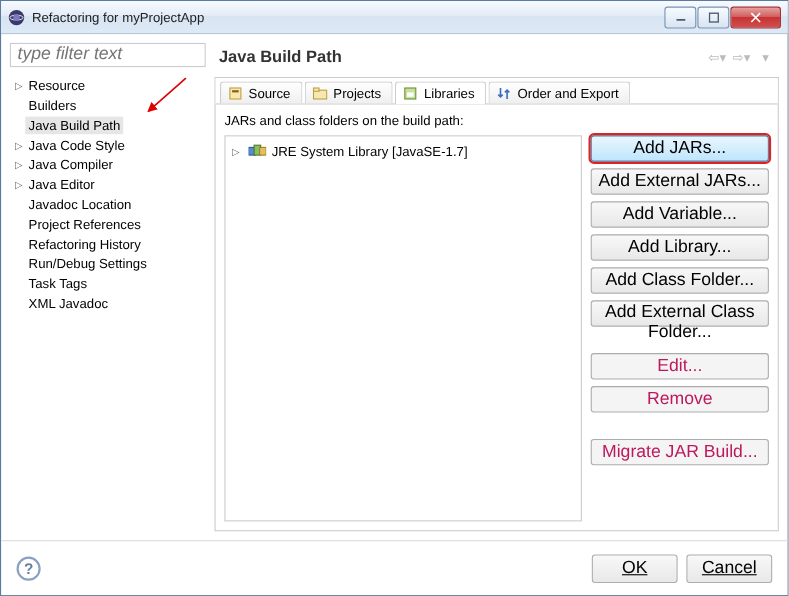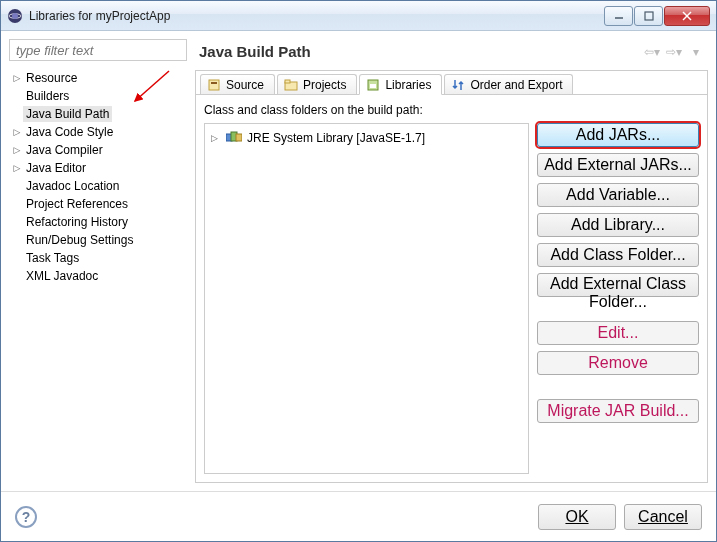--- a/index.html
+++ b/index.html
@@ -75,21 +75,21 @@
     flex-direction: column;
   }
   .filter-input {
     width: 100%;
     height: 22px;
     border: 1px solid #ccc;
     padding: 2px 6px;
     color: #888;
     font-style: italic;
     font-family: inherit;
-    font-size: 13px;
+    font-size: 16px;
     margin-bottom: 6px;
   }
   .tree {
     flex: 1;
     overflow: auto;
     padding: 2px 0;
   }
   .tree-item {
     display: flex;
     align-items: center;
@@ -267,21 +267,21 @@
 <div class="window">
 
   <div class="titlebar">
     <span class="app-icon">
       <svg width="16" height="16" viewBox="0 0 16 16">
         <circle cx="8" cy="8" r="7" fill="#3a3a6a"></circle>
         <ellipse cx="8" cy="8" rx="6" ry="2.2" fill="none" stroke="#fff" stroke-width="0.8"></ellipse>
         <circle cx="8" cy="8" r="3" fill="#7a7ac0"></circle>
       </svg>
     </span>
-    <span class="title">Libraries for myProjectApp</span>
+    <span class="title">Refactoring for myProjectApp</span>
     <div class="win-controls">
       <div class="win-btn">
         <svg width="10" height="10">
             <line x1="1" y1="7" x2="9" y2="7" stroke="#4a5a6a" stroke-width="1.5"></line>
           </svg>
       </div>
       <div class="win-btn">
         <svg width="10" height="10">
             <rect x="1" y="1" width="8" height="8" fill="none" stroke="#4a5a6a" stroke-width="1.2"></rect>
           </svg>
@@ -396,21 +396,21 @@
                 <svg width="14" height="14">
                   <path d="M4 2 L4 10 M2 8 L4 10 L6 8" stroke="#3a70c0" fill="none" stroke-width="1.5"></path>
                   <path d="M10 12 L10 4 M8 6 L10 4 L12 6" stroke="#3a70c0" fill="none" stroke-width="1.5"></path>
                 </svg>
               </span>
             <span>Order and Export</span>
           </div>
         </div>
 
         <div class="tab-body">
-          <div class="desc">Class and class folders on the build path:</div>
+          <div class="desc">JARs and class folders on the build path:</div>
           <div class="lib-row">
             <div class="lib-list">
               <div class="lib-item">
                 <span class="twisty">▷</span>
                 <span><svg width="16" height="14">
                       <rect x="0" y="5" width="6" height="7" fill="#5a8ad0" stroke="#2a5aa0"></rect>
                       <rect x="5" y="3" width="6" height="9" fill="#8abf60" stroke="#4a7a30"></rect>
                       <rect x="10" y="5" width="6" height="7" fill="#e0c060" stroke="#a08020"></rect>
                     </svg></span>
                 <span>JRE System Library [JavaSE-1.7]</span>

